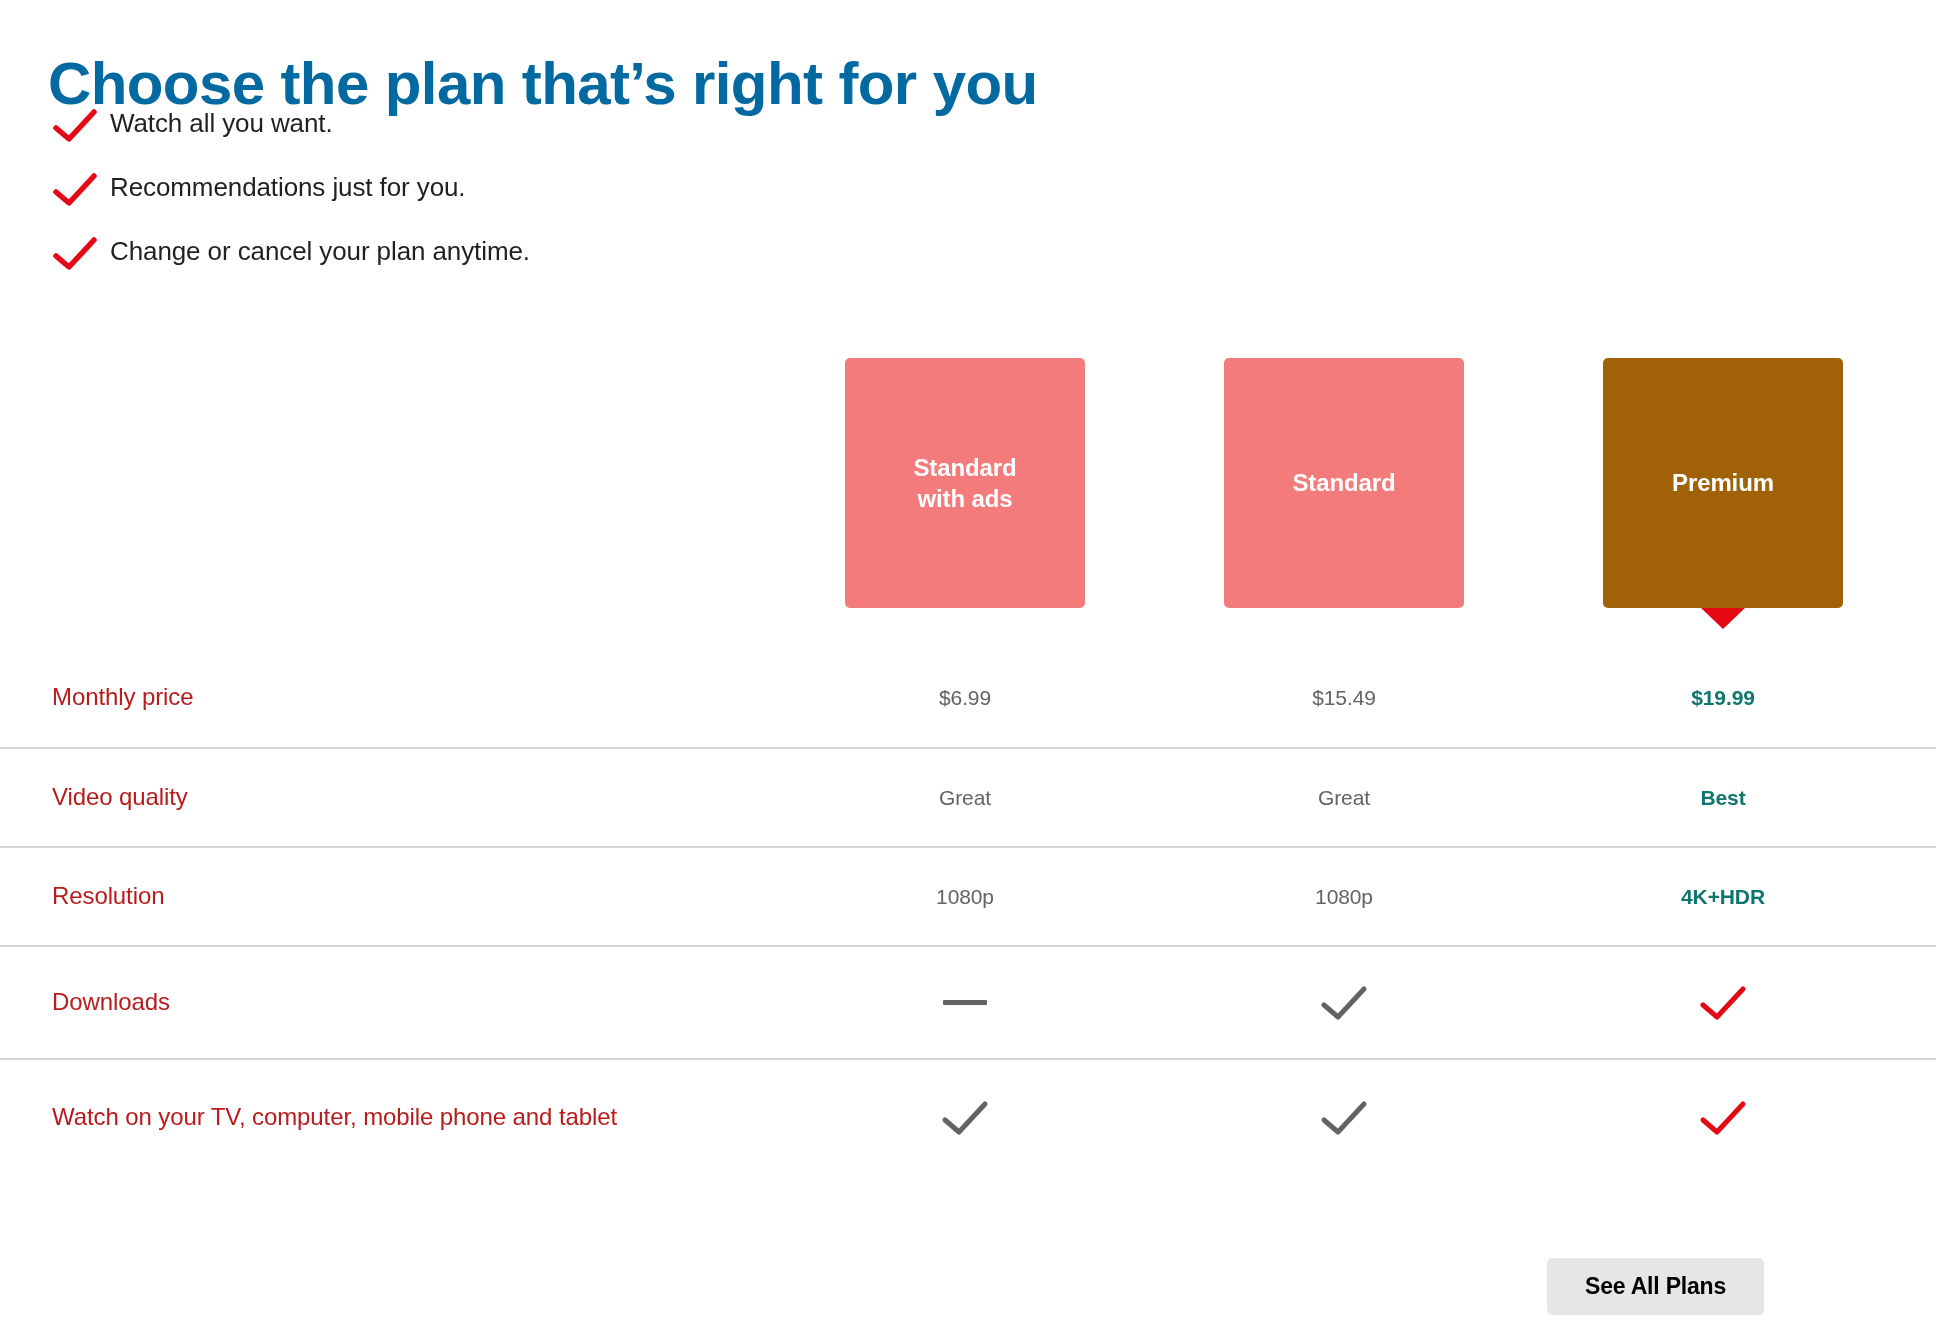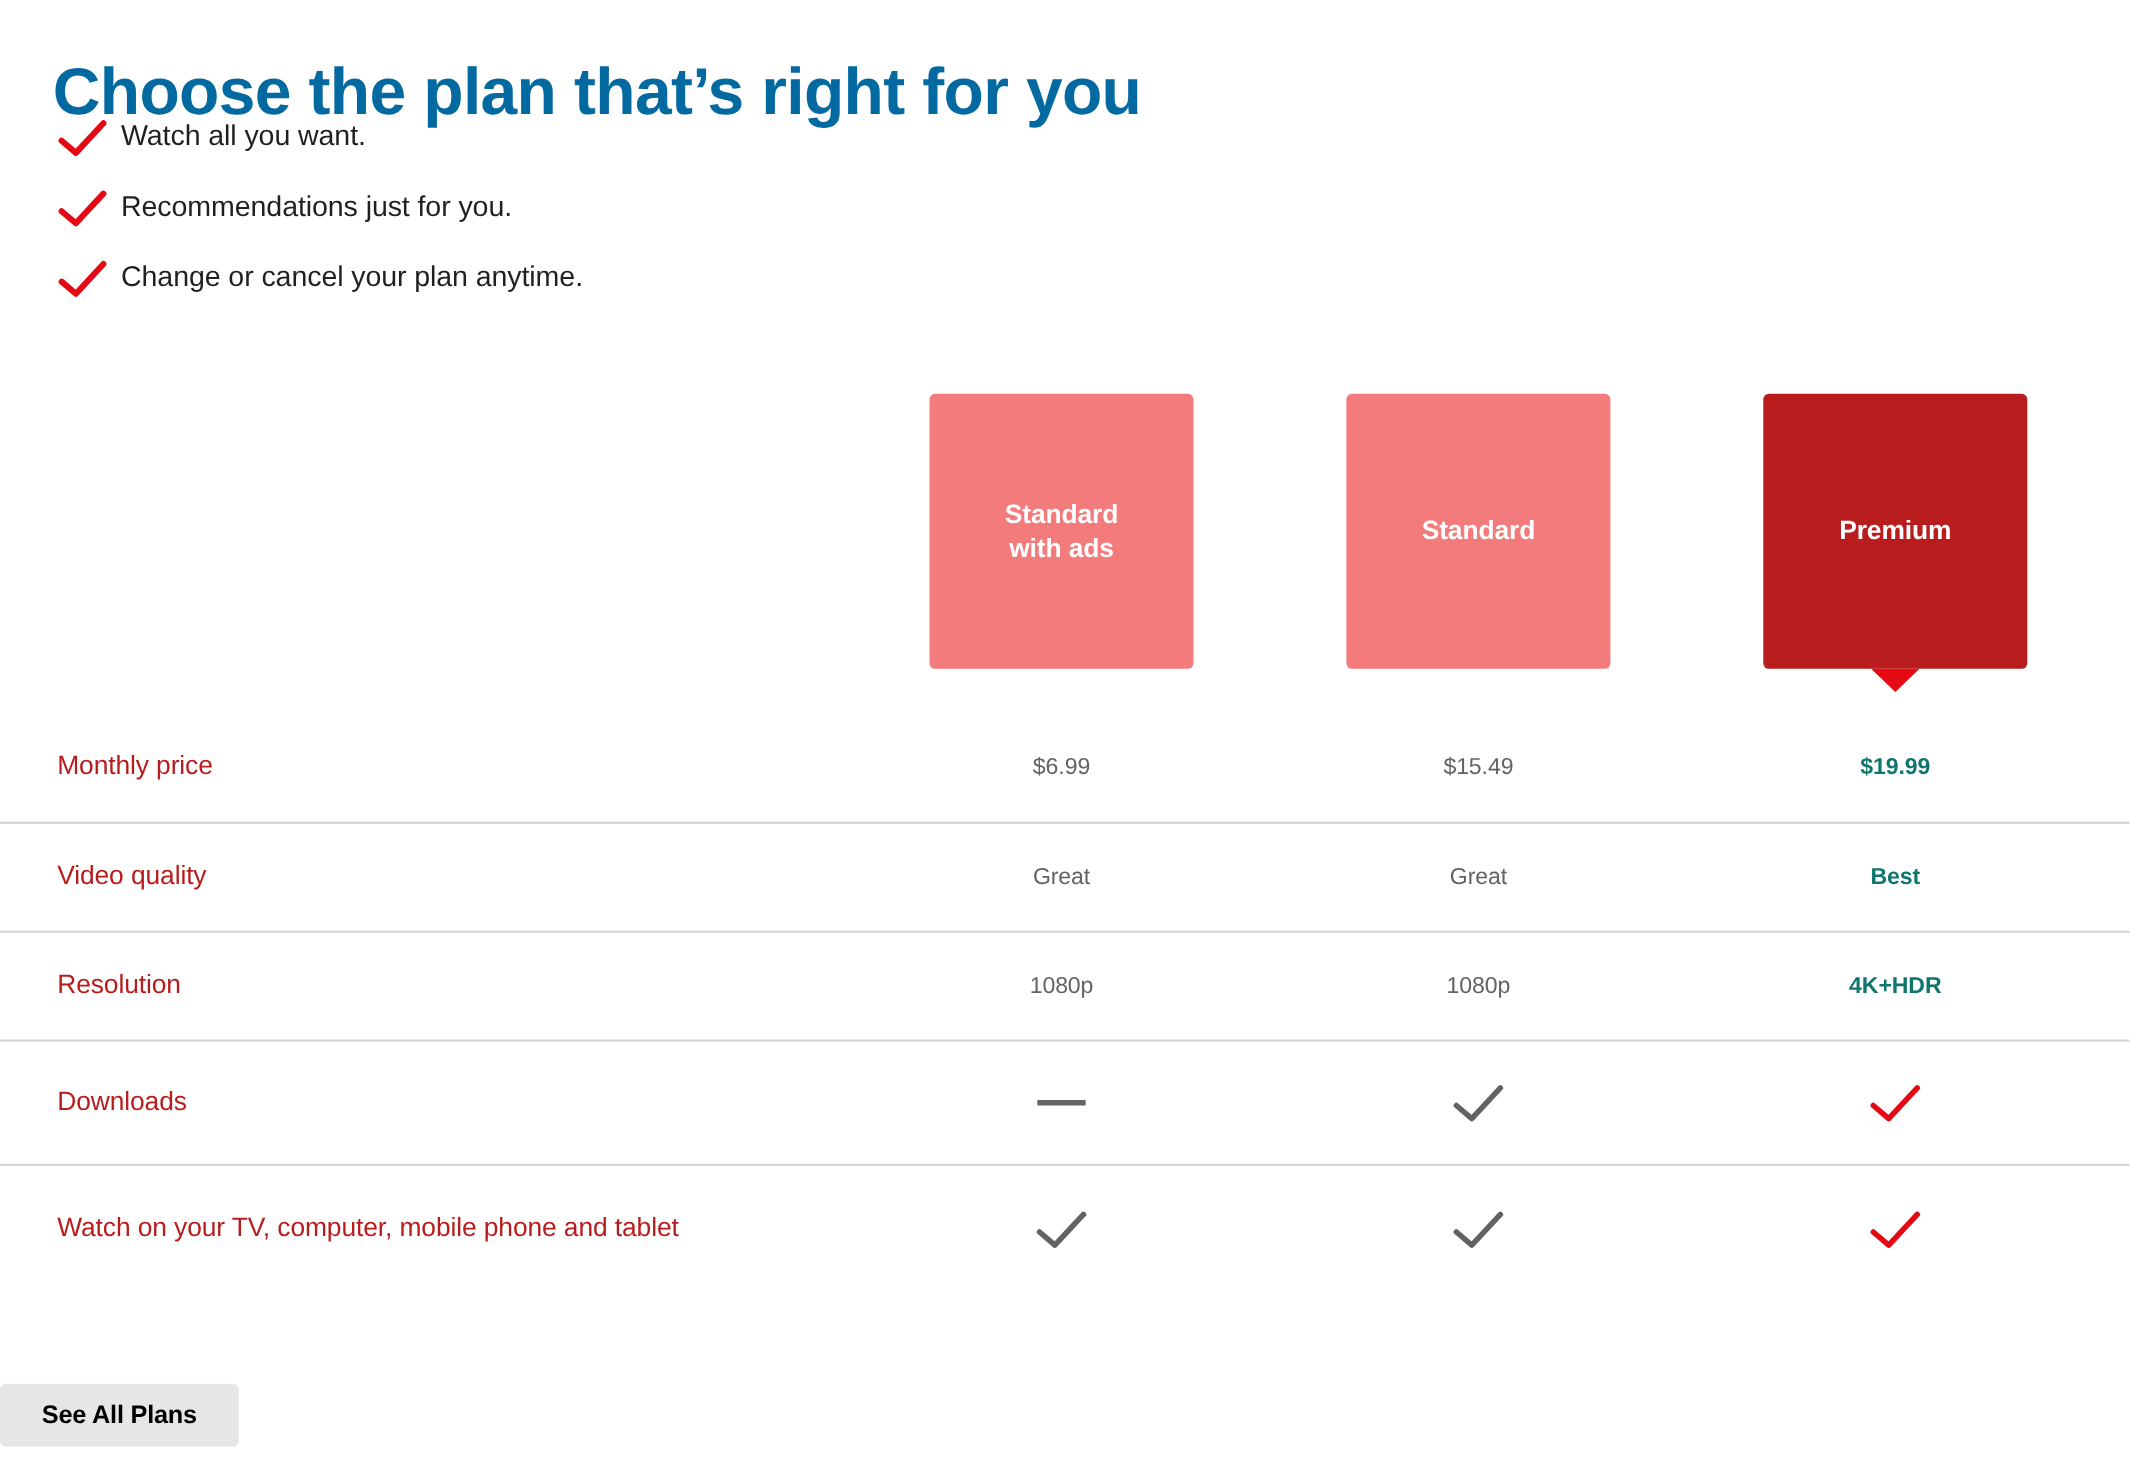--- a/index.html
+++ b/index.html
@@ -150,23 +150,23 @@
     height: 5px;
     background: #636363;
     border-radius: 1px;
   }
 
   
   .cta-wrap {
     position: absolute;
     left: 0;
     top: 1258px;
-    width: 1936px;
-    display: flex;
-    justify-content: flex-start;
+    width: 1764px;
+    display: flex;
+    justify-content: flex-end;
   }
   .cta-btn {
     background: #e6e6e6;
     border: none;
     border-radius: 5px;
     color: #000000;
     font-family: "Liberation Sans", sans-serif;
     font-size: 23px;
     font-weight: 700;
     letter-spacing: -0.2px;
@@ -218,21 +218,21 @@
   <div class="plan-cards">
 
     <div class="plan-card pos0" style="background:#f37b7b;">
       <span><span>Standard</span><br><span>with ads</span></span>
     </div>
 
     <div class="plan-card pos1" style="background:#f37b7b;">
       <span>Standard</span>
     </div>
 
-    <div class="plan-card pos2" style="background:#b91c1c;">
+    <div class="plan-card pos2" style="background:#a16207;">
       <span>Premium</span>
       <span class="pointer" style="border-top:21px solid #e50914;"></span>
     </div>
 
   </div>
 
   <div class="compare">
 
     <div class="row first r-price">
       <div class="feature">Monthly price</div>

